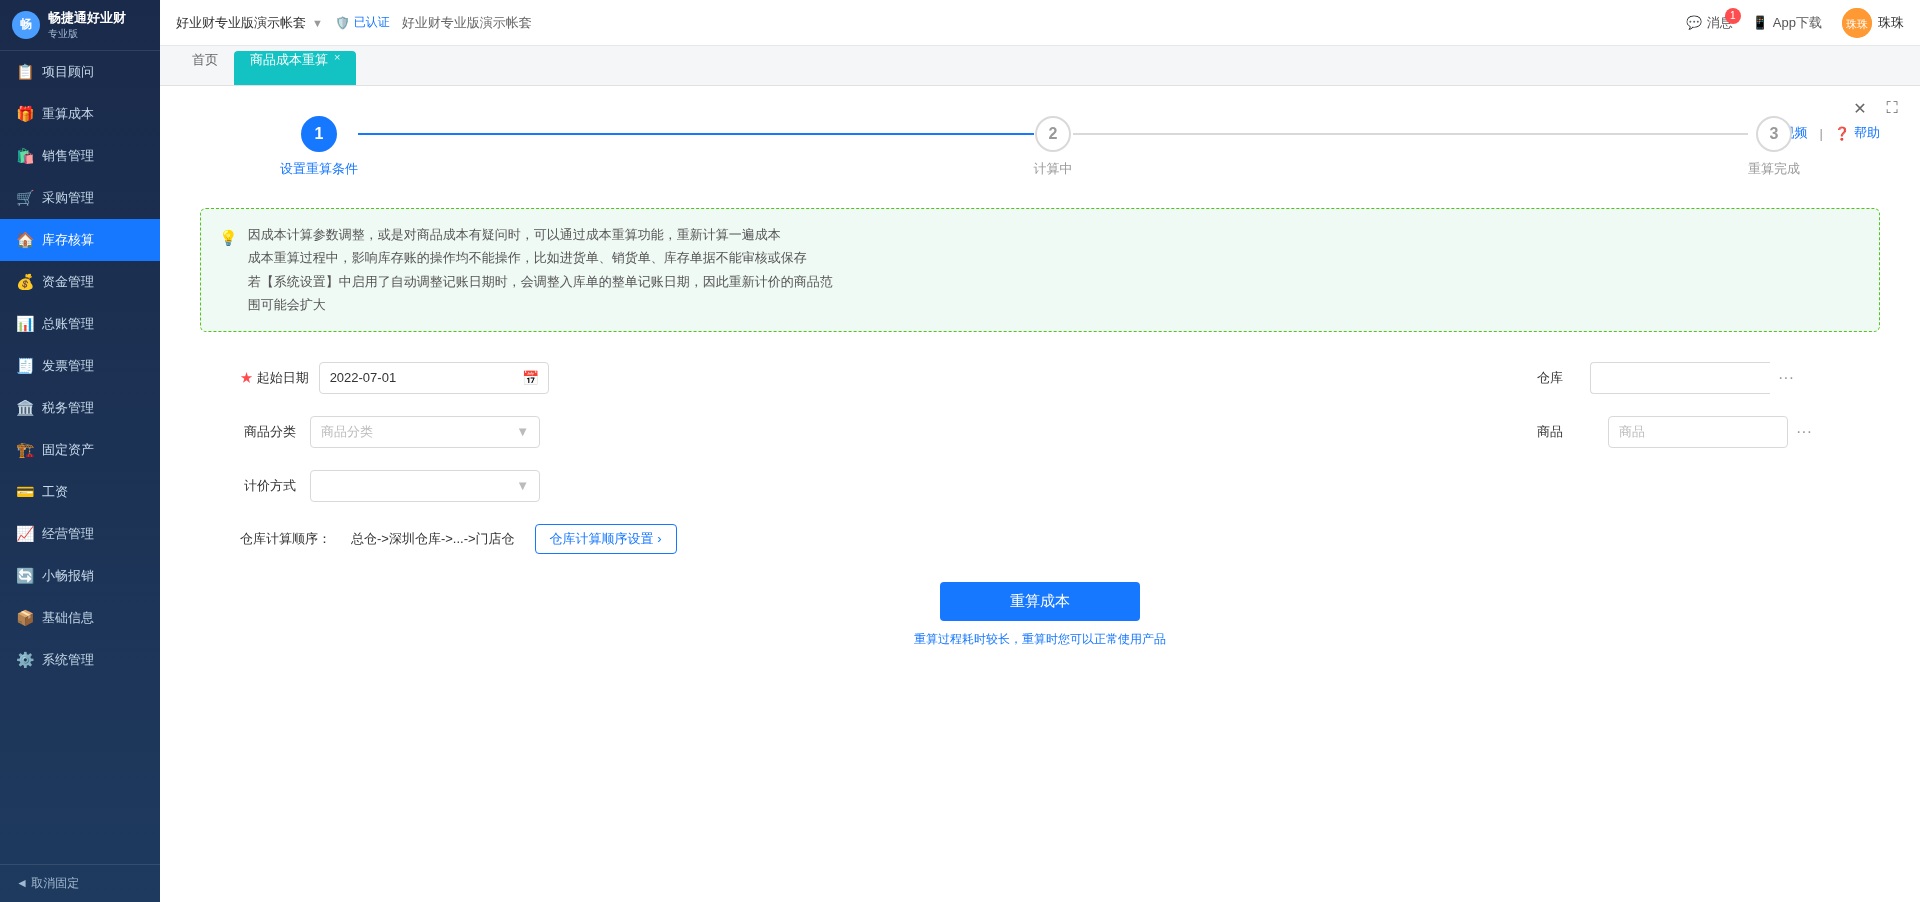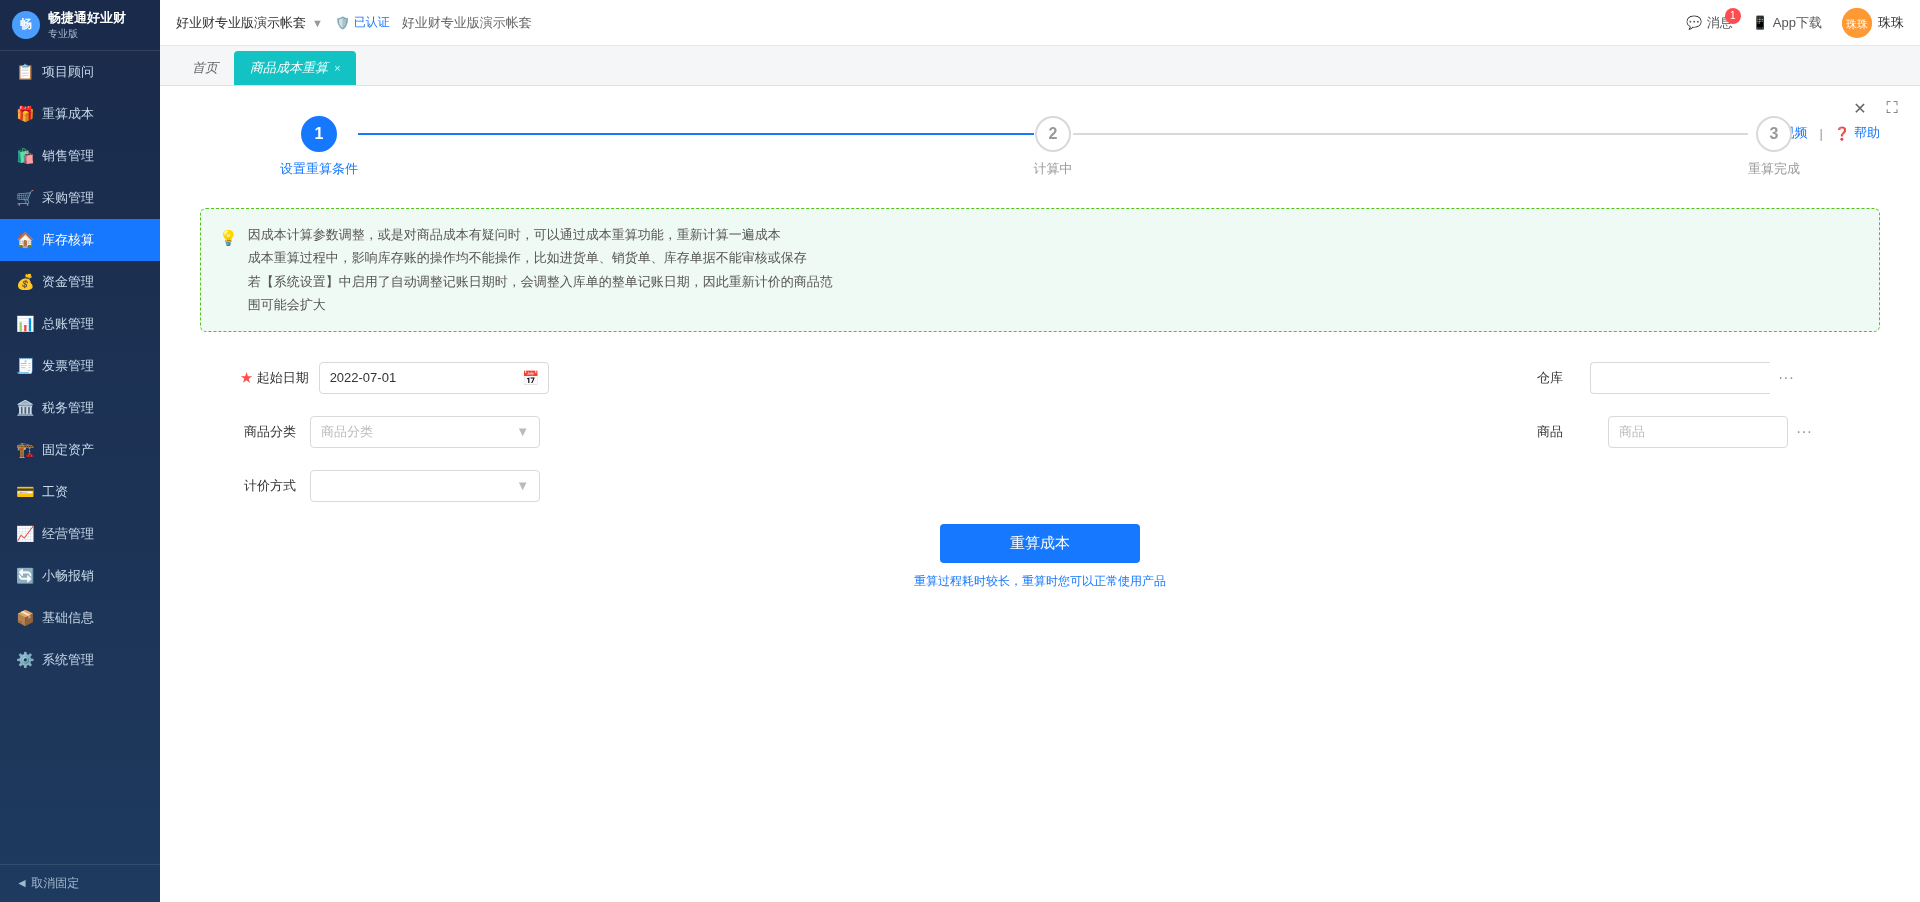--- a/index.html
+++ b/index.html
@@ -149,28 +149,27 @@
       display: flex;
       align-items: flex-end;
       padding: 0 16px;
       gap: 0;
       border-bottom: 1px solid #e0e0e0;
     }
     .tab {
       height: 34px;
       padding: 0 16px;
       display: flex;
-      align-items: center;
+      align-items: flex-start;
       gap: 6px;
       font-size: 13px;
       cursor: pointer;
       border-radius: 4px 4px 0 0;
       color: #666;
       background: transparent;
-      font-style: italic;
     }
     .tab.active {
       background: #13c2c2;
       color: white;
     }
     .tab .close-btn { font-size: 11px; opacity: 0.8; }
 
     
     .content-area {
       flex: 1;
@@ -632,20 +631,27 @@
           <div class="form-field">
             <span class="form-label">计价方式</span>
             <div class="form-select">
               <span></span>
               <span>▼</span>
             </div>
           </div>
           <div class="form-field"></div>
         </div>
 
+        <div class="warehouse-order-row">
+          <span class="warehouse-order-label">仓库计算顺序：</span>
+          <span class="warehouse-order-value">总仓-&gt;深圳仓库-&gt;...-&gt;门店仓</span>
+          <button class="warehouse-order-btn">
+            <span>仓库计算顺序设置 ›</span>
+          </button>
+        </div>
       </div>
 
       <div class="submit-area">
         <button class="submit-btn">
           <span>重算成本</span>
         </button>
         <span class="submit-hint">重算过程耗时较长，重算时您可以正常使用产品</span>
       </div>
 
     </div>

